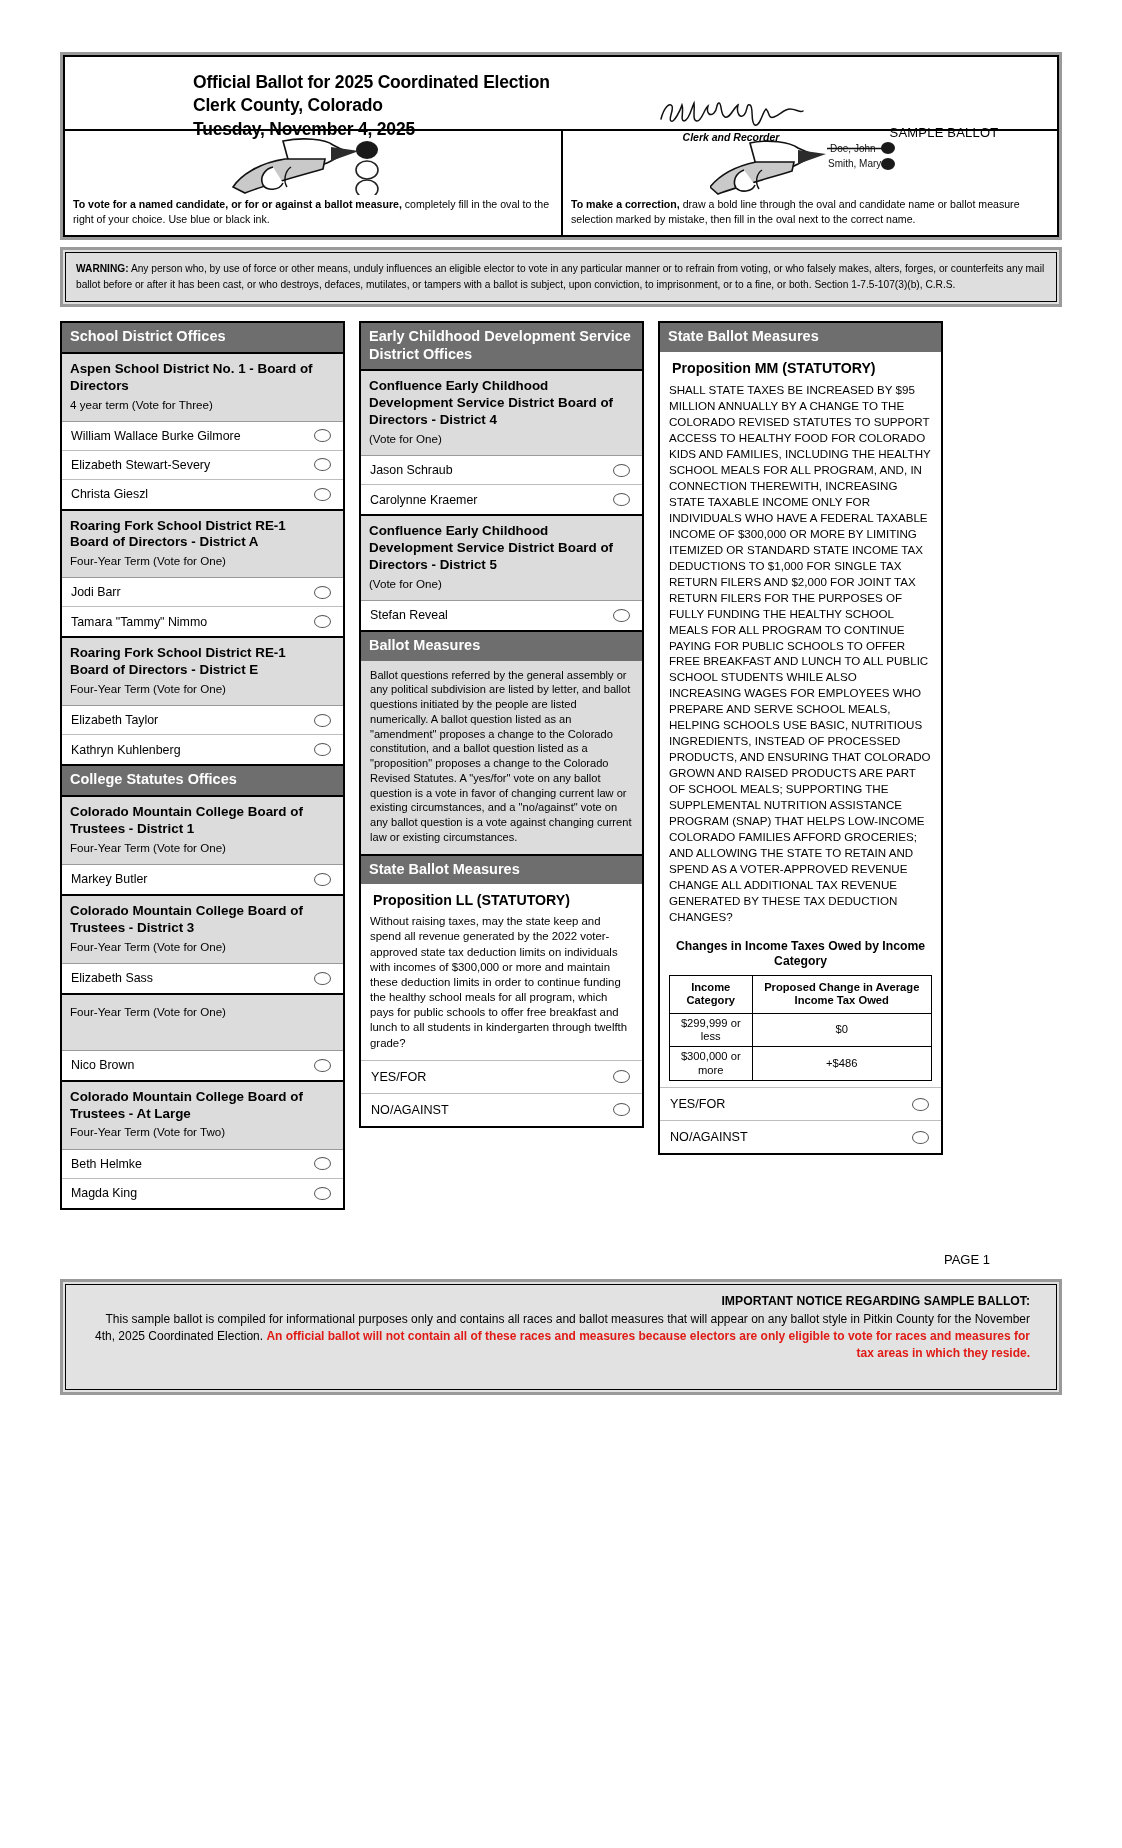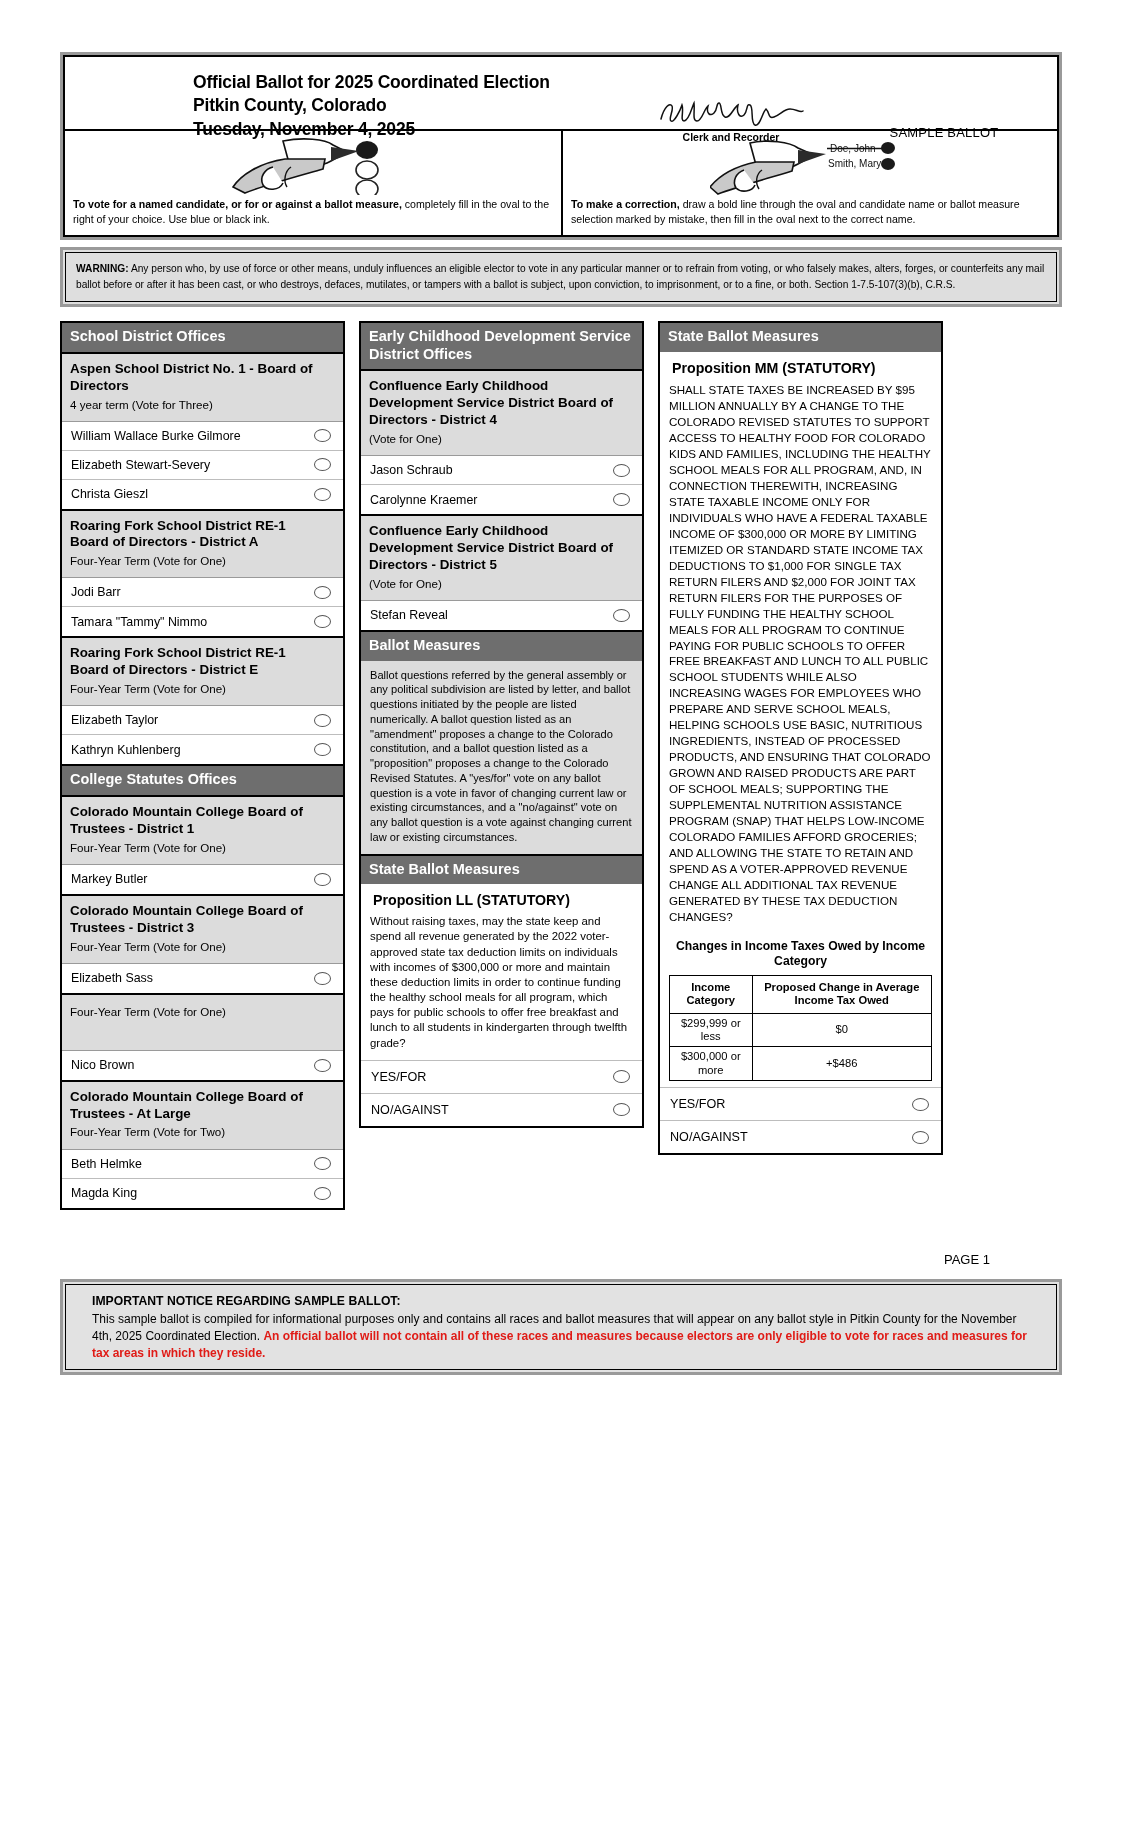--- a/index.html
+++ b/index.html
@@ -17,21 +17,21 @@
   .hdr-main {
     border: 2px solid #000; background: #fff;
     display: flex; align-items: flex-start;
     padding: 14px 18px 12px 18px; height: 76px;
   }
   .hdr-titles { width: 420px; margin-left: 110px; }
   .hdr-titles div {
     font-weight: bold; font-size: 17.5px; line-height: 1.33;
     letter-spacing: -0.2px;
   }
-  .hdr-sig { flex: 1; text-align: center; padding-top: 26px; position: relative; }
+  .hdr-sig { flex: 1; text-align: center; padding-top: 26px; position: relative; font-style: italic; }
   .sig-svg { display: block; margin: 0 auto; }
   .sig-label { font-size: 10.5px; font-weight: bold; margin-top: 4px; }
   .hdr-sample {
     width: 190px; text-align: center; padding-top: 54px;
     font-size: 13px; letter-spacing: .2px;
   }
 
   
   .instr-row { display: flex; border-left: 2px solid #000; border-right: 2px solid #000;
                border-bottom: 2px solid #000; background: #fff; }
@@ -104,35 +104,35 @@
     border: 1px solid #000; font-size: 11.2px; text-align: center;
     padding: 3px 3px; line-height: 1.2;
   }
   table.inc th { font-weight: bold; padding: 5px 4px; }
 
   
   .page-num { text-align: right; font-size: 13px; padding: 0 72px 0 0; }
   .notice {
     border: 3px solid #9a9a9a; background: #e2e2e2; margin-top: 12px; padding: 2px;
   }
-  .notice-inner { border: 1px solid #000; background: #e2e2e2; padding: 9px 26px 7px 26px; text-align: left; }
+  .notice-inner { border: 1px solid #000; background: #e2e2e2; padding: 9px 26px 27px 26px; text-align: right; }
   .notice-title { font-weight: bold; font-size: 12.2px; margin-bottom: 3px; }
   .notice-body { font-size: 12.0px; line-height: 1.43; }
   .red { color: #e01b16; font-weight: bold; }
 </style>
 </head>
 <body>
 
 <div class="page">
 
   <div class="hdr-wrap">
     <div class="hdr-main">
       <div class="hdr-titles">
         <div>Official Ballot for 2025 Coordinated Election</div>
-        <div>Pitkin County, Colorado</div>
+        <div>Clerk County, Colorado</div>
         <div>Tuesday, November 4, 2025</div>
       </div>
       <div class="hdr-sig">
         <svg class="sig-svg" width="150" height="30" viewBox="0 0 150 30">
           <path d="M5 22 C8 10, 14 5, 16 9 C18 13, 12 22, 15 24 C18 26, 24 14, 26 8
                    C28 14, 24 24, 28 24 C33 24, 36 10, 38 6 C39 14, 36 24, 41 24
                    C46 24, 48 12, 52 9 C50 16, 54 20, 58 16 C62 12, 60 6, 63 6
                    C66 6, 64 18, 69 20 C74 22, 78 10, 82 8 C80 16, 84 22, 88 18
                    C92 14, 90 6, 94 8 C98 10, 94 26, 99 28 C104 30, 106 16, 110 12
                    C114 16, 112 22, 118 20 C124 18, 128 12, 134 12 C140 12, 144 16, 147 14" fill="none" stroke="#111" stroke-width="1.5" stroke-linecap="round"></path>

